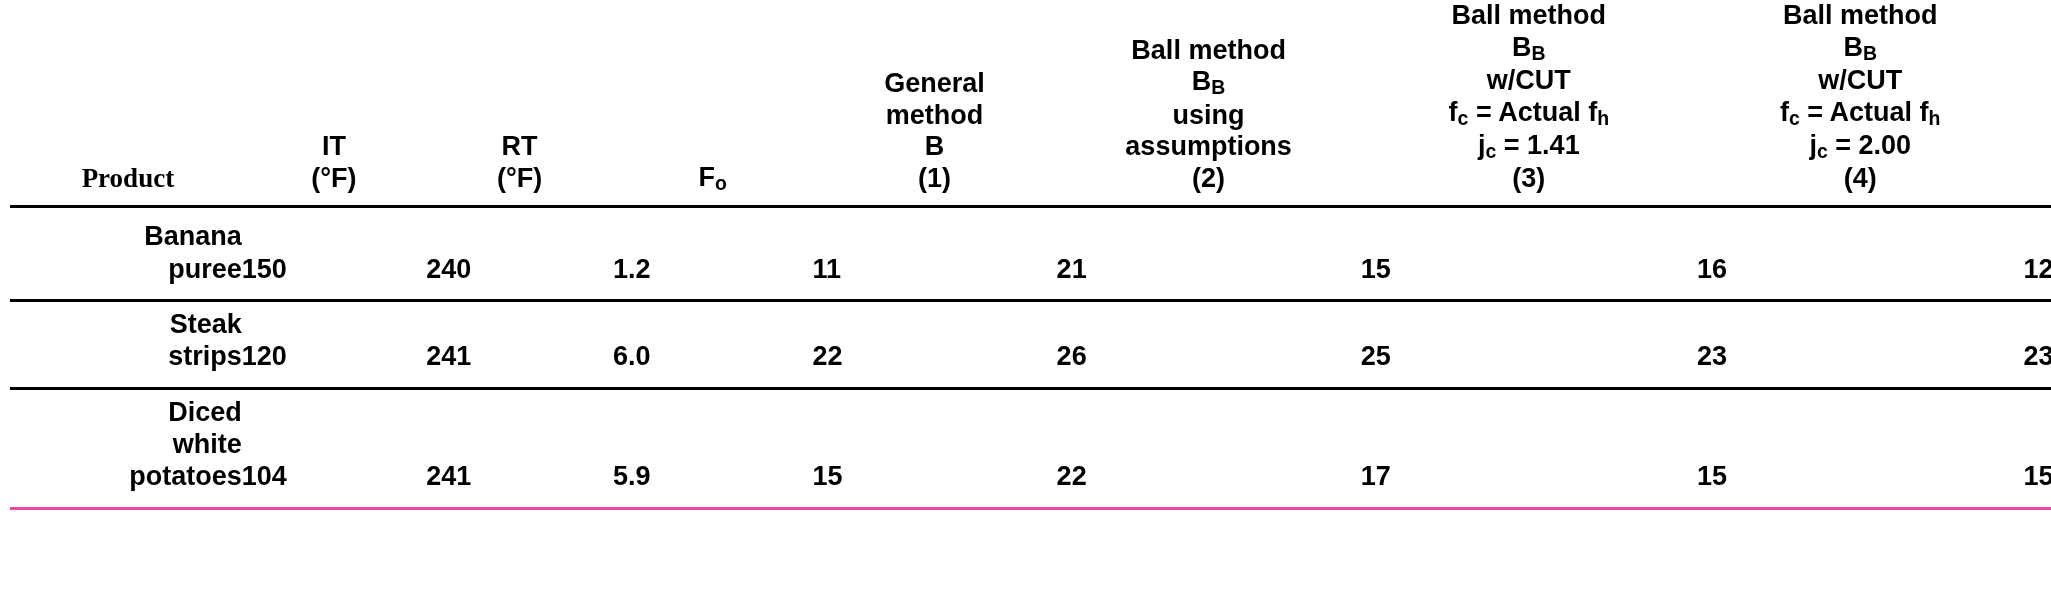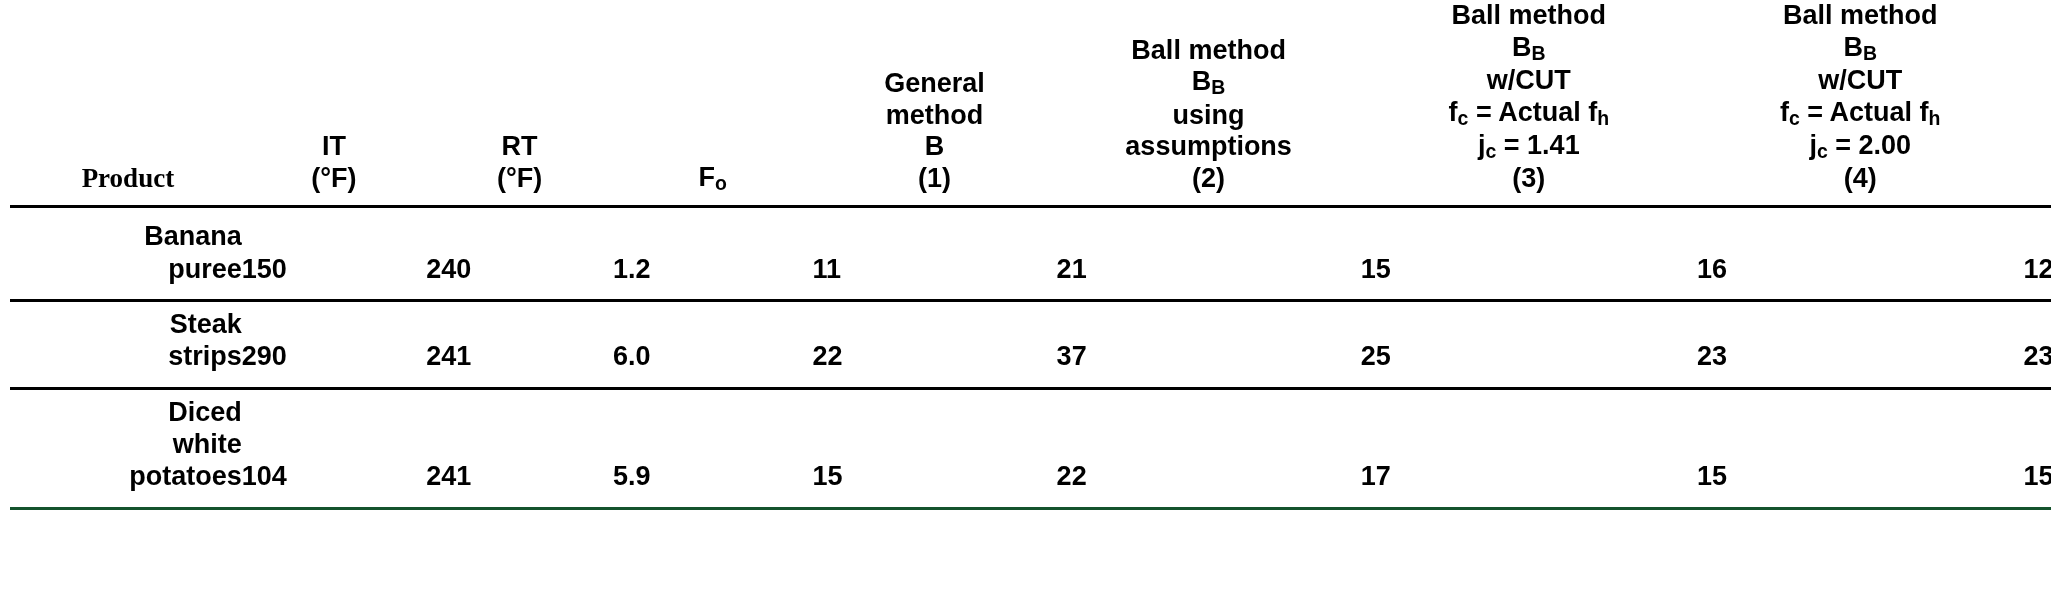--- a/index.html
+++ b/index.html
@@ -68,21 +68,21 @@
   }
   tbody td.product-cell {
     text-align: right;
     padding-left: 4px;
     white-space: pre-line;
   }
   tbody tr.row-sep td {
     border-top: 3px solid #000;
   }
   tbody tr.last-row td {
-    border-bottom: 3px solid #14532d;
+    border-bottom: 3px solid #ec4899;
   }
   tbody tr.first-row td {
     padding-top: 12px;
   }
 
   .sub {
     font-size: 0.72em;
     vertical-align: -0.22em;
   }
   .hdr-line { display: block; text-align: center; }
@@ -181,25 +181,25 @@
         <td>11</td>
         <td>21</td>
         <td>15</td>
         <td>16</td>
         <td>12</td>
       </tr>
 
       <tr class="row-sep">
         <td class="product-cell">Steak
 strips</td>
-        <td>290</td>
+        <td>120</td>
         <td>241</td>
         <td>6.0</td>
         <td>22</td>
-        <td>37</td>
+        <td>26</td>
         <td>25</td>
         <td>23</td>
         <td>23</td>
       </tr>
 
       <tr class="row-sep last-row">
         <td class="product-cell">Diced
 white
 potatoes</td>
         <td>104</td>

